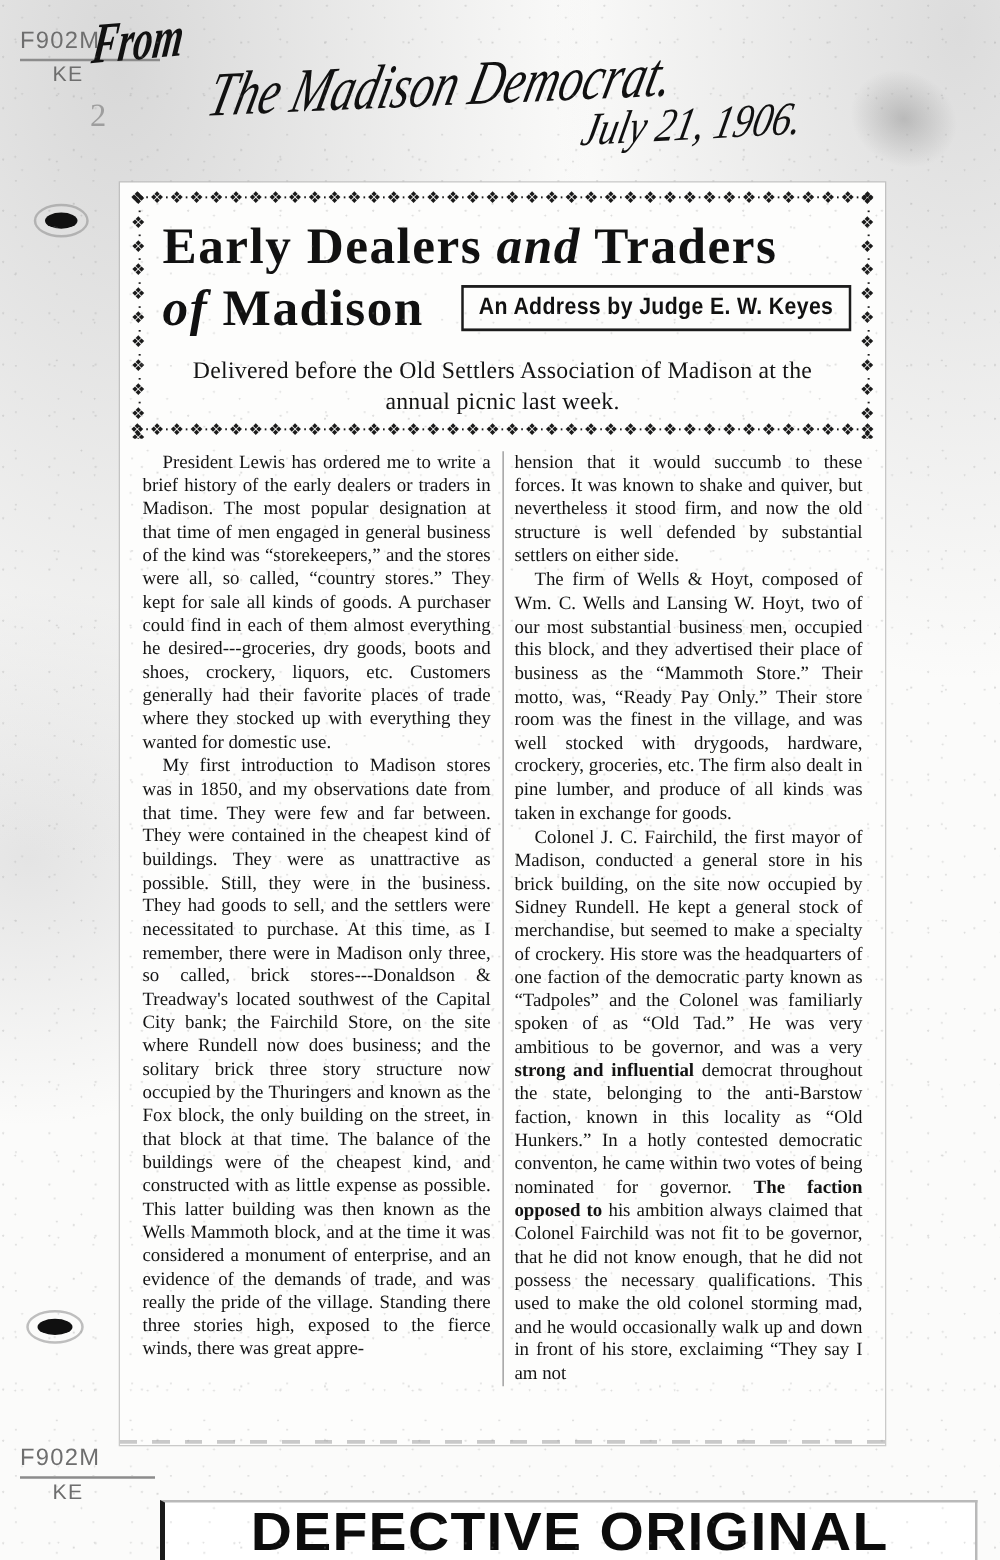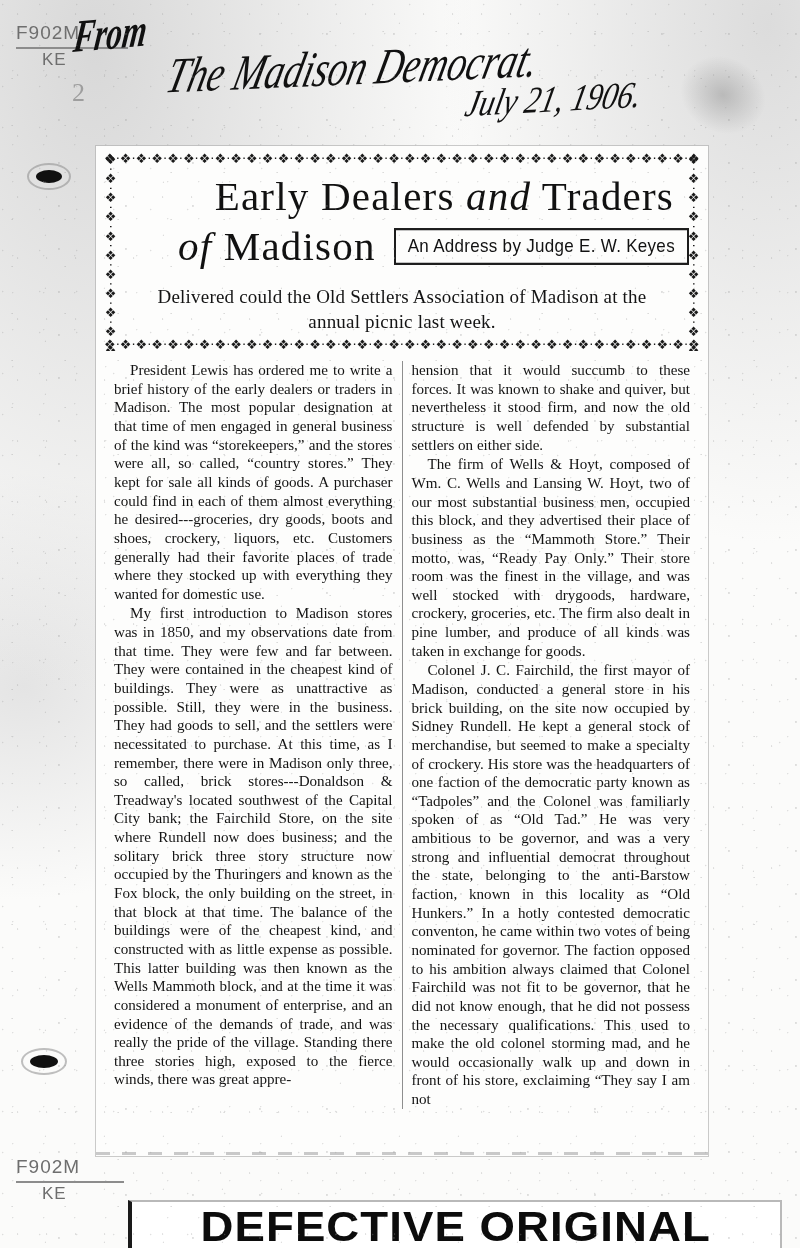--- a/index.html
+++ b/index.html
@@ -130,34 +130,35 @@
   #orn-bottom{bottom:0;}
   #orn-left{left:0;}
   #orn-right{right:0;}
 
   #masthead-inner{
     padding:22px 26px 16px 26px;
   }
 
   
   #headline{
-    text-align:right;
+    text-align:left;
     color:#111;
     margin:0 0 2px 0;
+    font-weight:bold;
   }
   .hl-line{
     font-family:"Liberation Serif", serif;
     font-size:41px;
     letter-spacing:1.2px;
     line-height:1.12;
     white-space:nowrap;
   }
   .hl-ital{font-style:italic;font-family:"Liberation Serif", serif;}
   #hl-row2{
-    display:flex;align-items:center;gap:18px;margin-top:4px;margin-left:48px;
+    display:flex;align-items:center;gap:30px;margin-top:4px;
   }
   #byline-box{
     border:2px solid #1c1c1c;
     padding:4px 12px 5px 12px;
     font-family:"Liberation Sans", sans-serif;
     font-size:17px;
     letter-spacing:.3px;
     color:#111;
     white-space:nowrap;
     transform:scaleY(1.12);
@@ -188,21 +189,21 @@
     line-height:1.235;
     color:#131313;
     text-align:justify;
     text-justify:inter-word;
     hyphens:none;
   }
   #col-left{border-right:1px solid #8e8e8e;padding-right:9px;}
   #col-right{padding-left:9px;}
   .col p{margin:0;text-indent:16px;}
   .col p + p{margin-top:1px;}
-  .bold{font-weight:normal;}
+  .bold{font-weight:bold;}
 
   
   #bottom-zone{position:absolute;left:0;top:1156px;width:800px;height:92px;}
   #cat-bot-num{left:16px;top:0px;font-size:19px;}
   #cat-bot-rule{
     position:absolute;left:16px;top:25px;width:108px;height:2px;background:#8c8c8c;
   }
   #cat-bot-sub{left:42px;top:28px;font-size:17px;}
 
   #stamp{
@@ -256,21 +257,21 @@
       <div class="orn orn-v" id="orn-right">❖·❖·❖·❖·❖·❖·❖·❖·❖·❖·❖·❖·❖·❖·❖·❖·❖·❖·❖·❖·❖·❖·❖·❖·❖·❖·❖·❖·❖·❖·❖·❖·❖·❖·❖·❖·❖·❖·❖·❖·❖·❖·❖·❖·❖·❖·❖·❖</div>
 
       <div id="masthead-inner">
         <div id="headline">
           <div class="hl-line"><span>Early Dealers </span><span class="hl-ital">and</span><span> Traders</span></div>
           <div id="hl-row2">
             <div class="hl-line"><span class="hl-ital">of</span><span> Madison</span></div>
             <div id="byline-box">An Address by Judge E. W. Keyes</div>
           </div>
         </div>
-        <div id="deck">Delivered could the Old Settlers Association of Madison at the annual picnic last week.</div>
+        <div id="deck">Delivered before the Old Settlers Association of Madison at the annual picnic last week.</div>
       </div>
     </div>
 
     <div id="body-wrap">
       <div class="col" id="col-left">
         <p>President Lewis has ordered me to write a brief history of the early dealers or traders in Madison. The most popular designation at that time of men engaged in general business of the kind was “storekeepers,” and the stores were all, so called, “country stores.” They kept for sale all kinds of goods. A purchaser could find in each of them almost everything he desired---groceries, dry goods, boots and shoes, crockery, liquors, etc. Customers generally had their favorite places of trade where they stocked up with everything they wanted for domestic use.</p>
         <p>My first introduction to Madison stores was in 1850, and my observations date from that time. They were few and far between. They were contained in the cheapest kind of buildings. They were as unattractive as possible. Still, they were in the business. They had goods to sell, and the settlers were necessitated to purchase. At this time, as I remember, there were in Madison only three, so called, brick stores---Donaldson &amp; Treadway's located southwest of the Capital City bank; the Fairchild Store, on the site where Rundell now does business; and the solitary brick three story structure now occupied by the Thuringers and known as the Fox block, the only building on the street, in that block at that time. The balance of the buildings were of the cheapest kind, and constructed with as little expense as possible. This latter building was then known as the Wells Mammoth block, and at the time it was considered a monument of enterprise, and an evidence of the demands of trade, and was really the pride of the village. Standing there three stories high, exposed to the fierce winds, there was great appre-</p>
       </div>
       <div class="col" id="col-right">
         <p style="text-indent:0">hension that it would succumb to these forces. It was known to shake and quiver, but nevertheless it stood firm, and now the old structure is well defended by substantial settlers on either side.</p>

